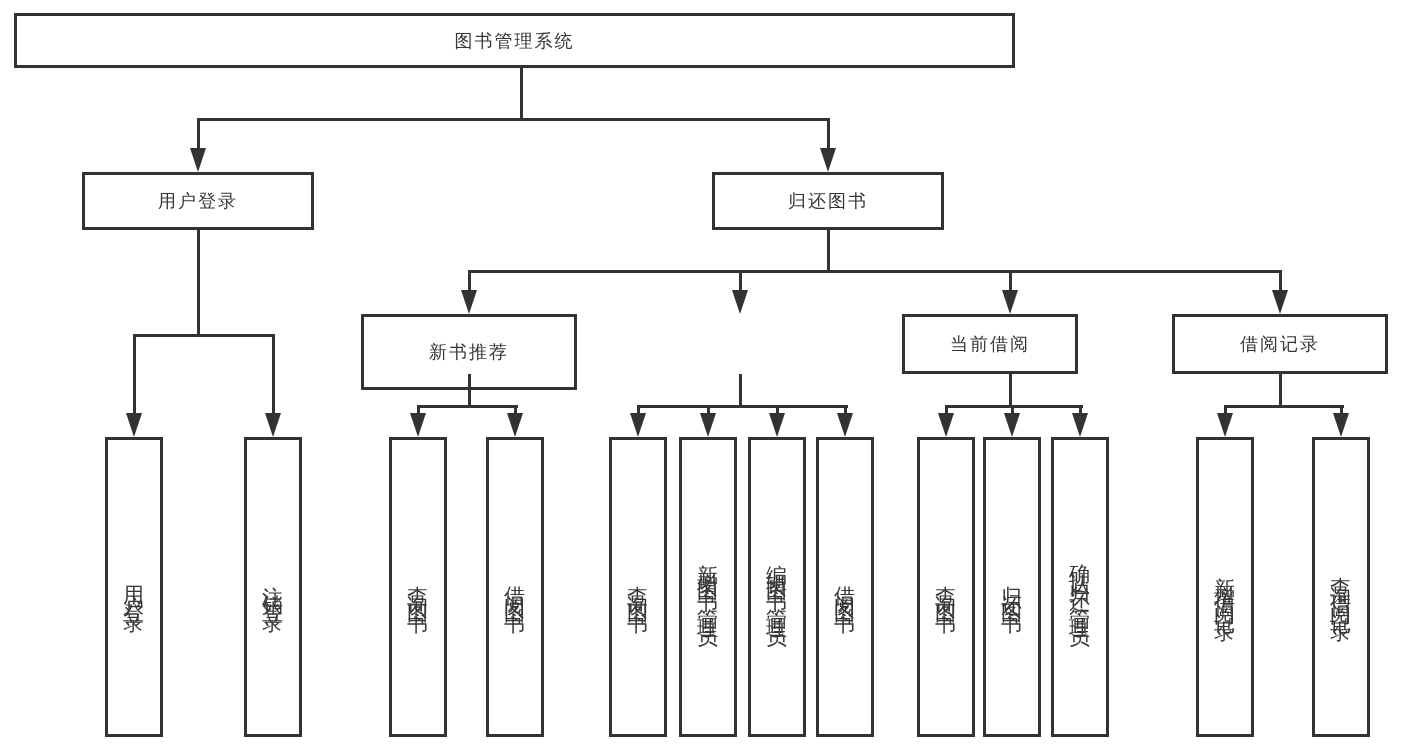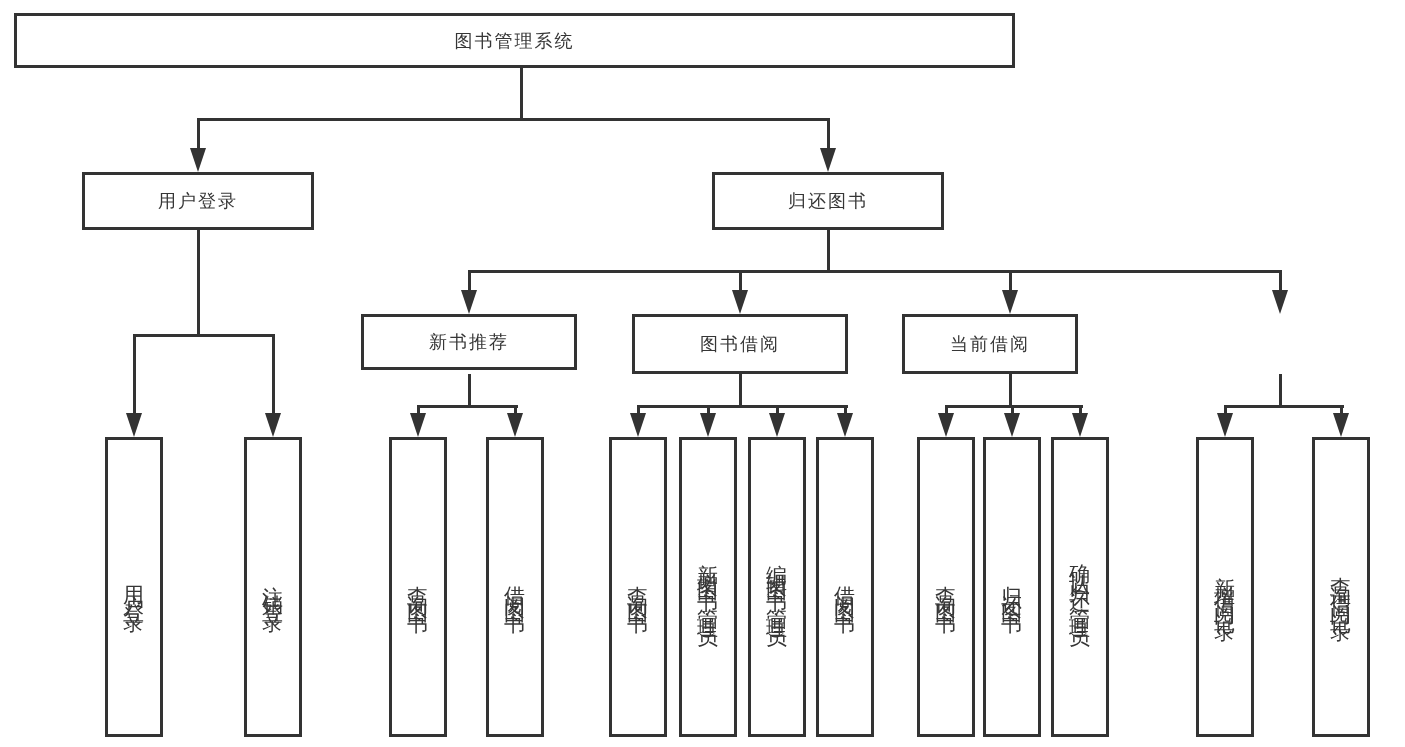--- a/index.html
+++ b/index.html
@@ -64,28 +64,28 @@
   <div class="hline" style="left:468px;top:270px;width:814px"></div>
   <div class="vline" style="left:468px;top:270px;height:22px"></div>
   <div class="arrow" style="left:461px;top:290px"></div>
   <div class="vline" style="left:739px;top:270px;height:22px"></div>
   <div class="arrow" style="left:732px;top:290px"></div>
   <div class="vline" style="left:1009px;top:270px;height:22px"></div>
   <div class="arrow" style="left:1002px;top:290px"></div>
   <div class="vline" style="left:1279px;top:270px;height:22px"></div>
   <div class="arrow" style="left:1272px;top:290px"></div>
 
-  <div class="node" style="left:361px;top:314px;width:216px;height:56px">
+  <div class="node" style="left:361px;top:314px;width:216px;height:76px">
     <span class="lbl">新书推荐</span>
-  </div>
-  <div class="node" style="left:632px;top:314px;width:216px;height:60px">
-    <span class="lbl">图书借阅</span>
   </div>
   <div class="node" style="left:902px;top:314px;width:176px;height:60px">
     <span class="lbl">当前借阅</span>
+  </div>
+  <div class="node" style="left:1172px;top:314px;width:216px;height:60px">
+    <span class="lbl">借阅记录</span>
   </div>
 
   <div class="vline" style="left:468px;top:374px;height:34px"></div>
   <div class="hline" style="left:417px;top:405px;width:101px"></div>
   <div class="vline" style="left:417px;top:405px;height:10px"></div>
   <div class="arrow" style="left:410px;top:413px"></div>
   <div class="vline" style="left:514px;top:405px;height:10px"></div>
   <div class="arrow" style="left:507px;top:413px"></div>
 
   <div class="vline" style="left:739px;top:374px;height:34px"></div>

